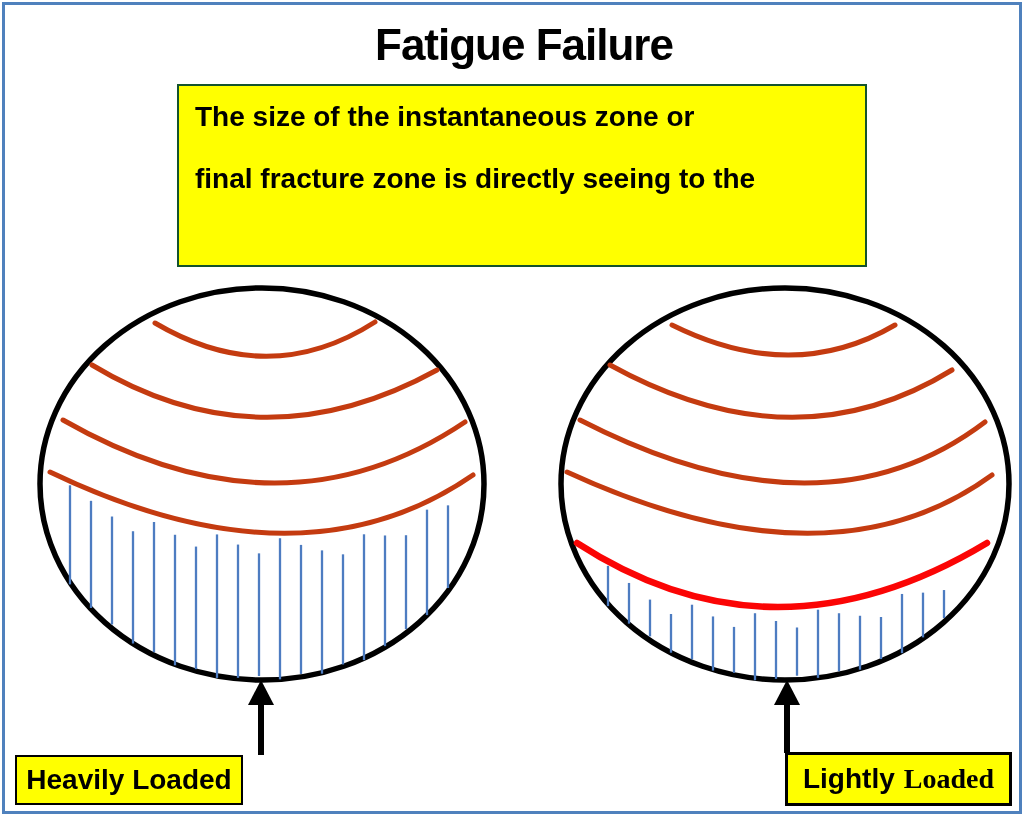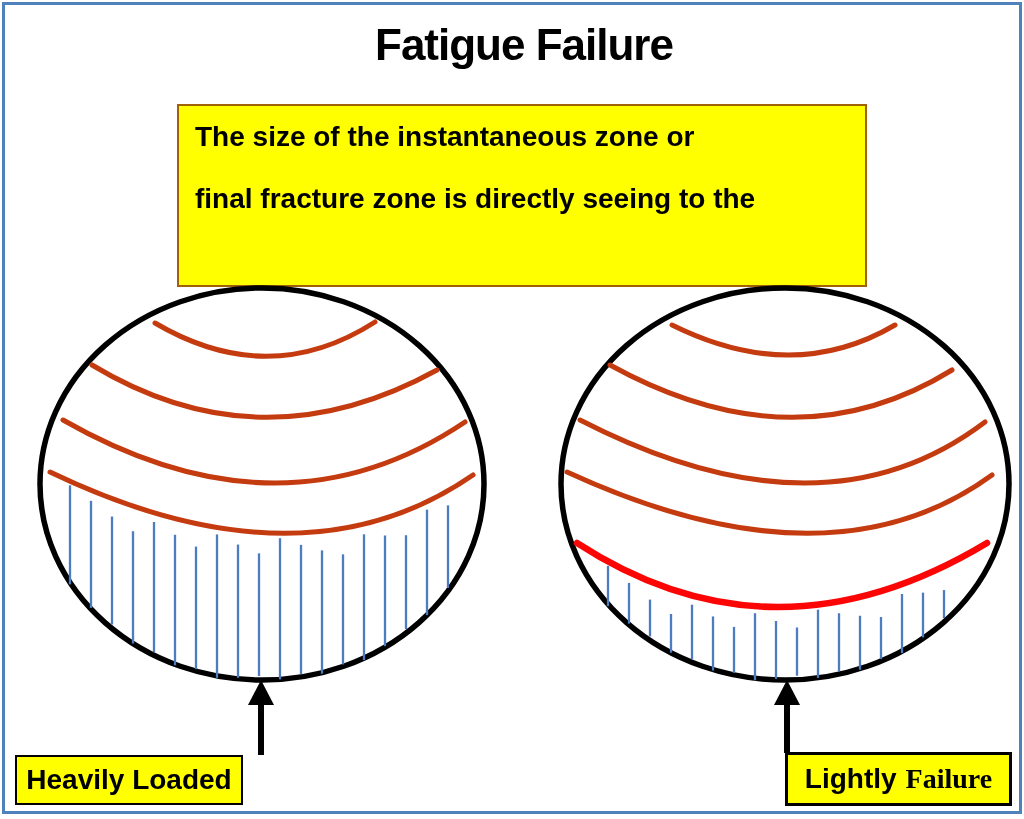--- a/index.html
+++ b/index.html
@@ -1,21 +1,21 @@
 <!DOCTYPE html>
 <html><head>
 <meta charset="utf-8">
 <style>
   html,body{margin:0;padding:0;background:#ffffff;font-family:"Liberation Sans",sans-serif;}
   .slide{position:relative;width:1024px;height:816px;background:#ffffff;overflow:hidden;}
   .frame{position:absolute;inset:2px;border:3px solid #4f81bd;pointer-events:none;}
   .title{position:absolute;top:20px;left:24px;right:0;margin:0;text-align:center;
          font-size:44px;font-weight:700;color:#000;letter-spacing:-1px;}
-  .info-box{position:absolute;left:177px;top:104px;width:690px;height:183px;
-            background:#ffff00;border:2px solid #a16207;box-sizing:border-box;
+  .info-box{position:absolute;left:177px;top:84px;width:690px;height:183px;
+            background:#ffff00;border:2px solid #14532d;box-sizing:border-box;
             padding:0 10px 0 16px;}
   .info-line{font-size:28px;font-weight:700;line-height:62px;color:#000;white-space:nowrap;}
   .diagram-svg{position:absolute;left:0;top:0;}
   .label{position:absolute;background:#ffff00;border:2px solid #000;box-sizing:border-box;
          display:flex;align-items:center;justify-content:center;
          font-weight:700;font-size:28px;color:#000;white-space:nowrap;}
   .label-left{left:15px;top:755px;width:228px;height:50px;}
   .label-right{left:785px;top:752px;width:227px;height:54px;border-width:3px;}
   .word-sans{margin-right:9px;}
   .word-serif{font-family:"Liberation Serif",serif;}
@@ -104,15 +104,15 @@
       <line x1="787" y1="753" x2="787" y2="699" stroke-width="6" stroke="#000000"></line>
       <polygon points="787,680 774,705 800,705" fill="#000000"></polygon>
     </g>
   </svg>
 
   <div class="label label-left yellow-fill" style="background: rgb(255, 255, 0);">
     <span>Heavily Loaded</span>
   </div>
   <div class="label label-right yellow-fill" style="background: rgb(255, 255, 0);">
     <span class="word-sans">Lightly</span>
-    <span class="word-serif">Failure</span>
+    <span class="word-serif">Loaded</span>
   </div>
 </div>
 
 </body></html>

